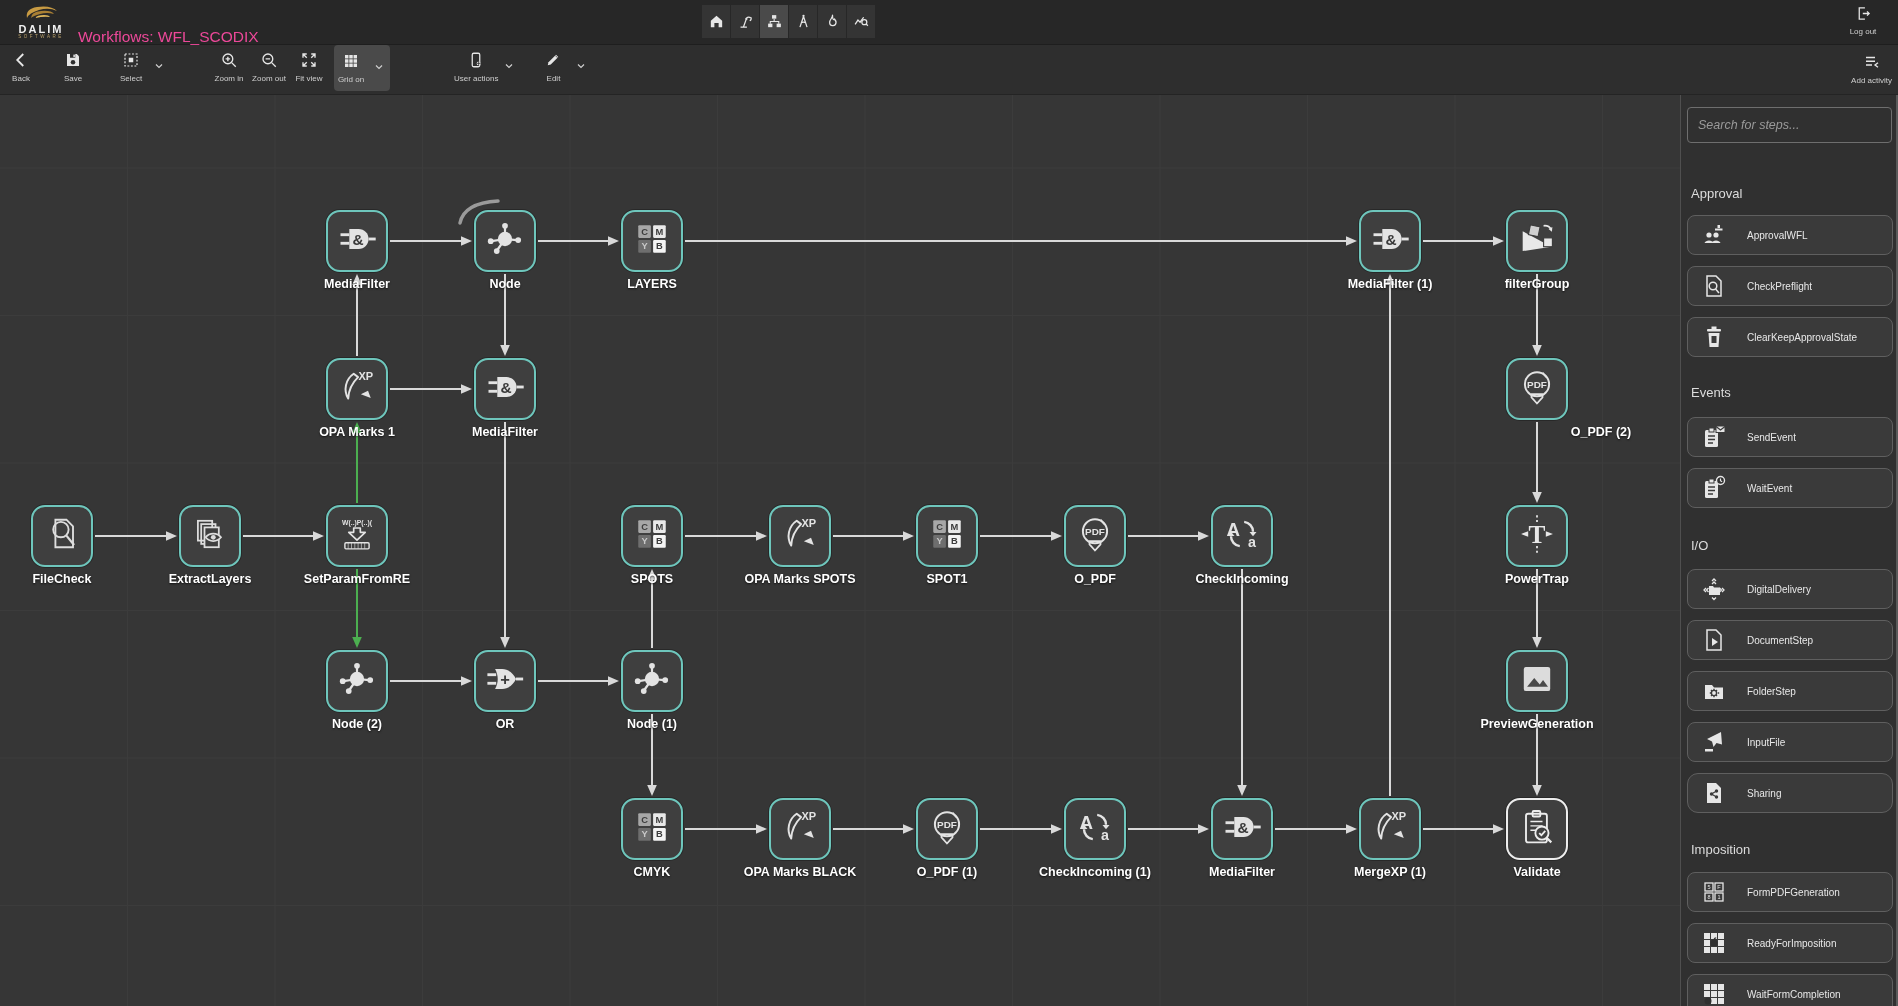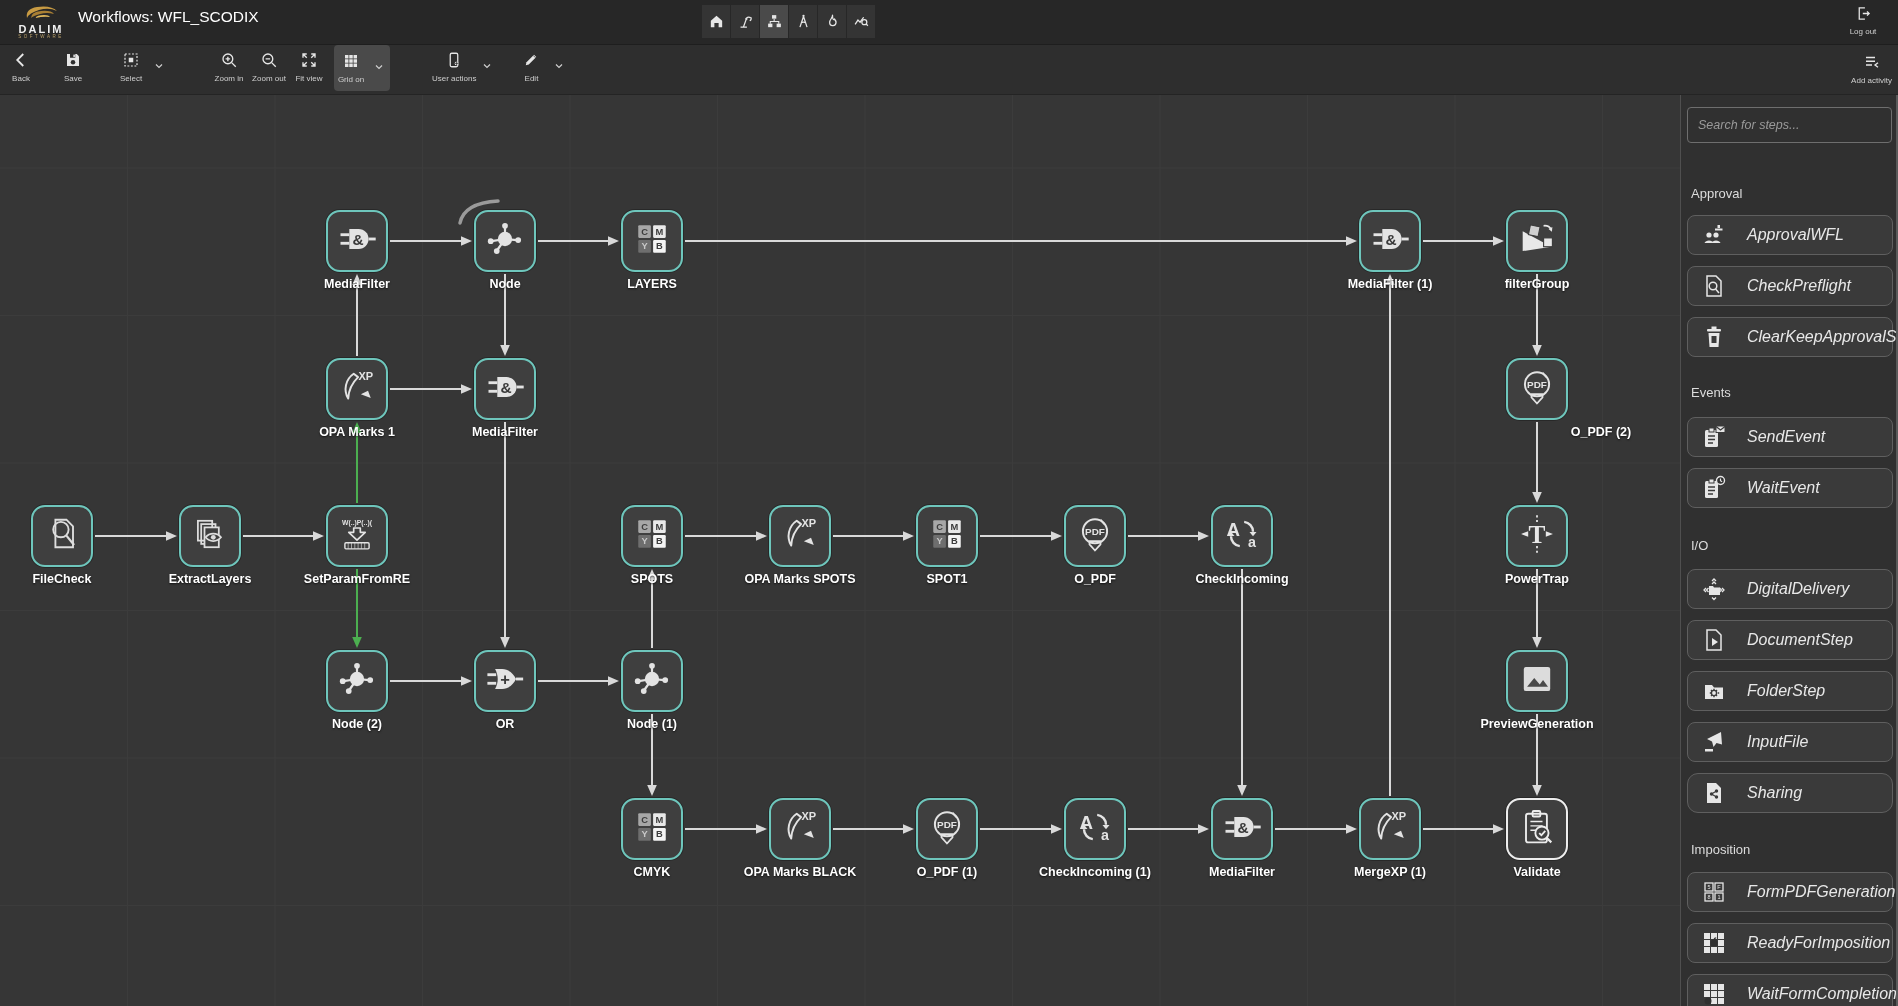--- a/index.html
+++ b/index.html
@@ -5,21 +5,21 @@
   * { margin:0; padding:0; box-sizing:border-box; }
   html,body { width:1898px; height:1006px; overflow:hidden; background:#333; 
               font-family:"Liberation Sans", sans-serif; -webkit-font-smoothing:antialiased; }
 
   
   #topbar { position:absolute; left:0; top:0; width:1898px; height:45px; background:#272727;
             border-bottom:1px solid #1e1e1e; z-index:30; }
   #logo { position:absolute; left:12px; top:3px; width:58px; height:40px; text-align:center; }
   #logo .brand { font-size:11px; font-weight:bold; color:#f0f0f0; letter-spacing:2px; line-height:9px; }
   #logo .sub { font-size:4.5px; color:#b9a06a; letter-spacing:2.5px; }
-  #page-title { position:absolute; left:78px; top:8px; font-size:15.5px; color:#ffffff; }
+  #page-title { position:absolute; left:78px; top:28px; font-size:15.5px; color:#ec4899; }
   #nav-strip { position:absolute; left:702px; top:5px; height:33px; display:flex; gap:1px; }
   .nav-cell { width:28px; height:33px; background:#343434; display:flex; align-items:center; justify-content:center; cursor:pointer; }
   .nav-cell.selected { background:#4a4a4a; }
   .nav-cell svg { width:17px; height:17px; }
   #logout { position:absolute; right:12px; top:5px; width:46px; text-align:center; color:#d6d6d6; cursor:pointer; }
   #logout svg { width:17px; height:17px; }
   .tiny-label { font-size:8px; color:#cfcfcf; margin-top:1px; white-space:nowrap; }
 
   
   #toolbar { position:absolute; left:0; top:45px; width:1898px; height:50px; background:#2e2e2e;
@@ -53,21 +53,21 @@
   #search-box { position:absolute; left:6px; top:12px; width:205px; height:36px; background:#303030;
                 border:1px solid #6e6e6e; border-radius:4px; color:#d8d8d8; font-size:12.5px;
                 font-style:italic; padding:0 10px; outline:none; font-family:"Liberation Sans", sans-serif; }
   #search-box::placeholder { color:#9a9a9a; font-style:italic; }
   .section-title { position:absolute; left:10px; font-size:13px; color:#dcdcdc; }
   .step-card { position:absolute; left:6px; width:206px; height:40px; background:#3a3a3a;
                border:1px solid #5f5f5f; border-radius:8px; display:flex; align-items:center;
                cursor:pointer; }
   .step-card .s-icon { width:26px; height:26px; margin-left:13px; flex:none; }
   .step-card .s-icon svg { width:26px; height:26px; }
-  .step-card .s-label { font-size:16px; color:#e8e8e8; margin-left:20px; white-space:nowrap;font-style:italic; }
+  .step-card .s-label { font-size:10px; color:#e8e8e8; margin-left:20px; white-space:nowrap; }
 </style>
 </head>
 <body>
 
 <div id="topbar">
   <div id="logo">
     <svg width="40" height="18" viewBox="0 0 40 18">
       <path d="M6 15 Q4 6 16 4 Q30 2 36 8 Q28 4 18 7 Q8 10 6 15z" fill="#c89b43"></path>
       <path d="M10 15 Q10 9 20 8 Q30 7 33 11 Q26 9 19 11 Q12 13 10 15z" fill="#a97f33"></path>
       <path d="M14 15 Q16 12 23 12 Q28 12 29 14 Q23 13 14 15z" fill="#e0b85c"></path>
@@ -188,21 +188,21 @@
           </svg></span>
       <div class="tiny-label">Grid on</div>
     </div>
     <div class="chev-btn">
       <span><svg viewBox="0 0 24 24" fill="none" stroke="#cfcfcf" stroke-width="2.4">
             <path d="M6 9l6 6 6-6"></path>
           </svg></span>
     </div>
   </div>
 
-  <div class="tbtn" style="margin-left:42px">
+  <div class="tbtn" style="margin-left:64px">
     <span><svg viewBox="0 0 24 24" fill="none" stroke="#e6e6e6" stroke-width="1.7">
           <rect x="7" y="3" width="10" height="18" rx="2"></rect>
           <circle cx="15.5" cy="16.5" r="2.6" fill="#e6e6e6" stroke="none"></circle>
           <path d="M15.5 13.5v6M12.7 16.5h5.6" stroke="#2e2e2e" stroke-width="1"></path>
         </svg></span>
     <div class="tiny-label">User actions</div>
   </div>
   <div class="chev-btn">
     <span><svg viewBox="0 0 24 24" fill="none" stroke="#cfcfcf" stroke-width="2.4">
           <path d="M6 9l6 6 6-6"></path>

